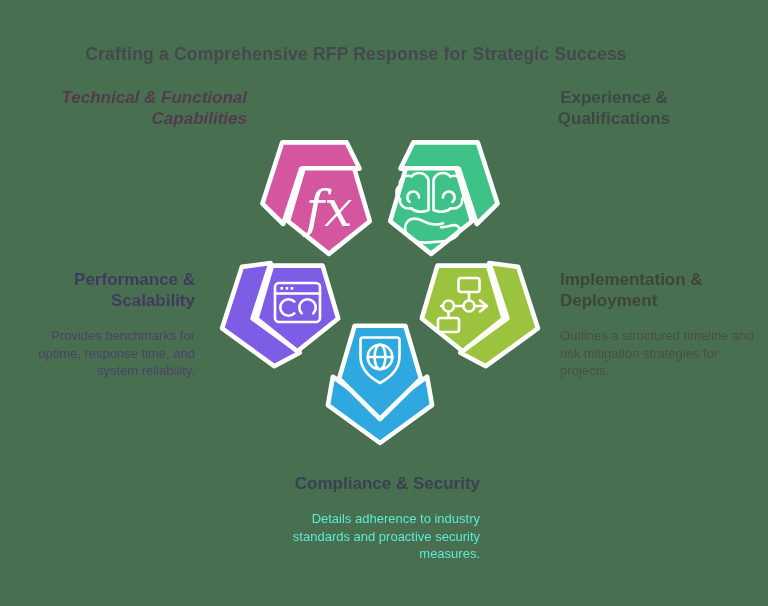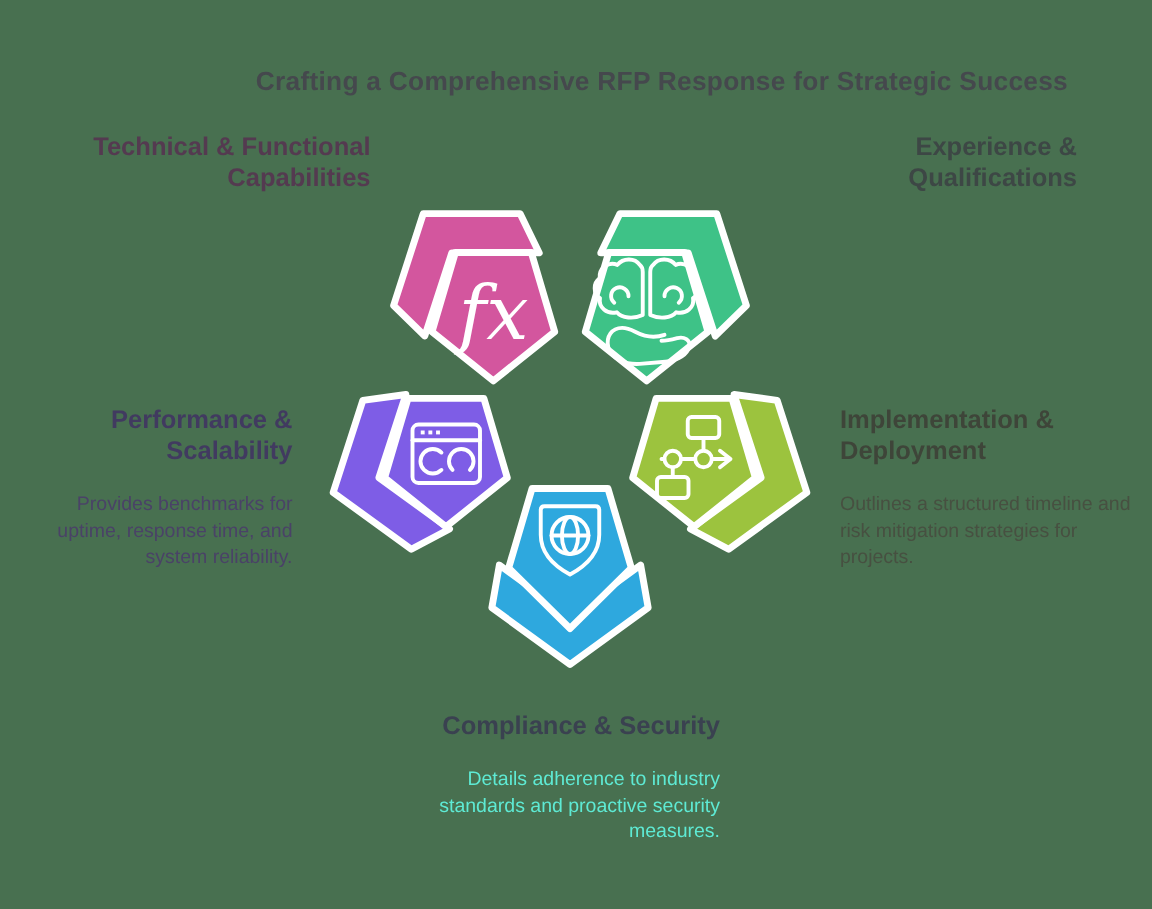--- a/index.html
+++ b/index.html
@@ -9,35 +9,35 @@
     font-family:"Liberation Sans",sans-serif;
   }
   .title{
     position:absolute;left:0;top:44px;width:712px;
     text-align:center;font-size:17.5px;font-weight:700;letter-spacing:.2px;
   }
   .txt{position:absolute;}
   .txt .h{font-size:17px;font-weight:700;line-height:21px;margin:0 0 16px 0;}
   .txt .b{font-size:13px;font-weight:400;line-height:17.5px;}
   .t-technical{left:39px;top:87px;width:208px;text-align:right;}
-  .t-experience{left:510px;top:87px;width:208px;text-align:right;}
+  .t-experience{left:510px;top:87px;width:208px;text-align:center;}
   .t-performance{left:17px;top:269px;width:178px;text-align:right;}
   .t-implementation{left:560px;top:269px;width:208px;text-align:left;}
   .t-compliance{left:280px;top:473px;width:200px;text-align:right;}
   svg.diagram{position:absolute;left:0;top:0;}
   .shape{stroke:#ffffff;stroke-width:4.6;stroke-linejoin:round;}
   .ic{fill:none;stroke:#ffffff;stroke-width:2.6;stroke-linecap:round;stroke-linejoin:round;}
   .fx{font-family:"DejaVu Serif",serif;font-style:italic;font-size:50px;fill:#ffffff;}
 </style>
 </head>
 <body>
 
 <div class="stage" style="background: rgb(72, 112, 80);">
 
-  <div class="title" style="color: rgb(69, 72, 77); text-align: right;">Crafting a Comprehensive RFP Response for Strategic Success</div>
+  <div class="title" style="color: rgb(69, 72, 77);">Crafting a Comprehensive RFP Response for Strategic Success</div>
 
   <svg class="diagram" width="768" height="606" viewBox="0 0 768 606">
 
     <g>
       <polygon class="shape" points="262.4,203.7 282.2,142.4 346.7,142.4 359.5,168.6 301.2,168.6 283.2,224" fill="#d3569e"></polygon>
       <polygon class="shape" points="413.3,142.4 477.8,142.4 497.6,203.7 476.8,224 458.8,168.6 400.5,168.6" fill="#3ec287"></polygon>
       <polygon class="shape" points="518.1,266.9 537.9,328.3 485.8,366.2 460.3,352.7 507.4,318.4 489.4,263" fill="#9cc33e"></polygon>
       <polygon class="shape" points="432.1,405.1 380,443 327.9,405.1 332.9,376.7 380,411 427.1,376.7" fill="#2ea8de"></polygon>
       <polygon class="shape" points="274.2,366.2 222.1,328.3 241.9,266.9 270.6,263 252.6,318.4 299.7,352.7" fill="#7e5de6"></polygon>
     </g>
@@ -91,21 +91,21 @@
       <g class="ic">
         <path d="M 363 337.5 L 397 337.5 Q 399.5 337.5 399.5 340 L 399.5 356.5 Q 399.5 372.5 380 383 Q 360.5 372.5 360.5 356.5 L 360.5 340 Q 360.5 337.5 363 337.5 Z"></path>
         <circle cx="380" cy="357" r="12.3"></circle>
         <ellipse cx="380" cy="357" rx="5.4" ry="12.3"></ellipse>
         <line x1="367.7" y1="357" x2="392.3" y2="357"></line>
       </g>
     </g>
   </svg>
 
   <div class="txt t-technical">
-    <div class="h" style="color: rgb(84, 58, 80);">Technical &amp; Functional Capabilities</div>
+    <div class="h" style="color: rgb(84, 58, 80); font-style: italic;">Technical &amp; Functional Capabilities</div>
   </div>
 
   <div class="txt t-experience">
     <div class="h" style="color: rgb(61, 71, 69);">Experience &amp; Qualifications</div>
   </div>
 
   <div class="txt t-performance">
     <div class="h" style="color: rgb(65, 58, 96);">Performance &amp; Scalability</div>
     <div class="b" style="color: rgb(74, 66, 103);">Provides benchmarks for uptime, response time, and system reliability.</div>
   </div>

